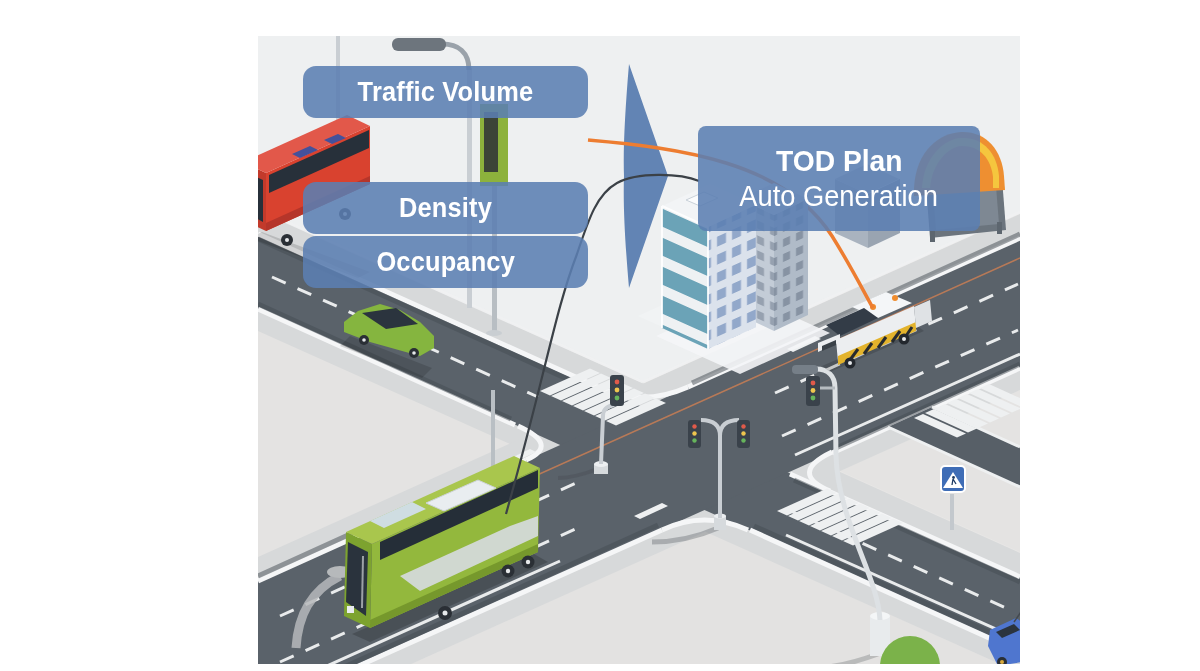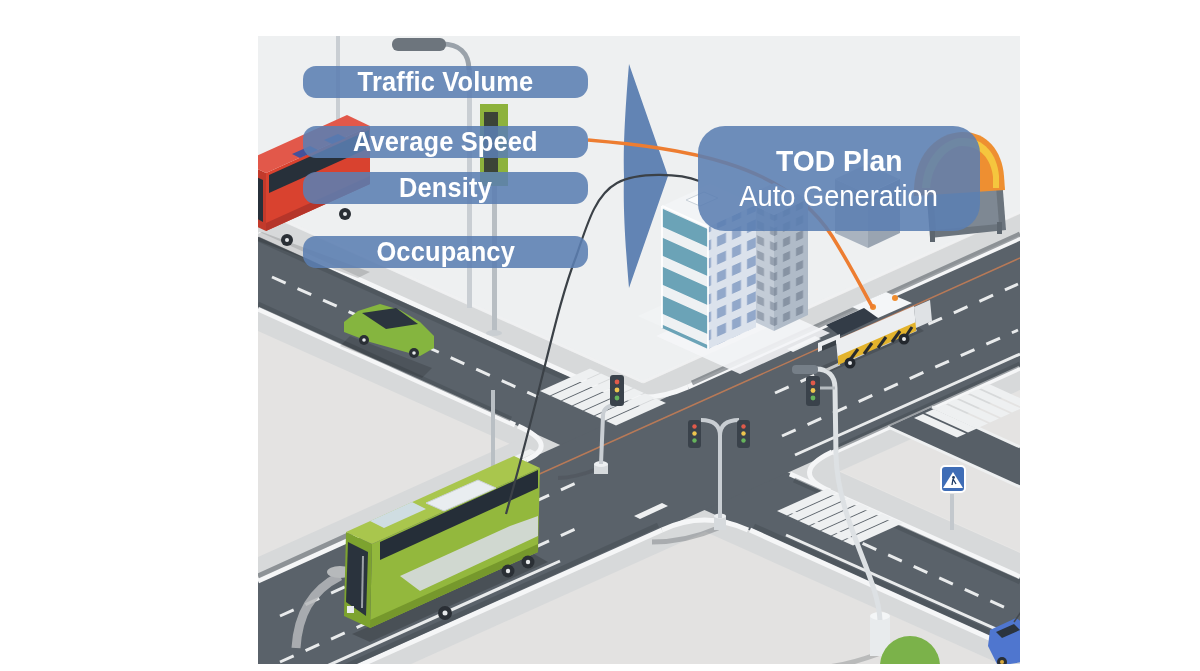--- a/index.html
+++ b/index.html
@@ -1,23 +1,23 @@
 <!DOCTYPE html>
 <html><head>
 <meta charset="utf-8">
 <style>
   html,body{margin:0;padding:0;background:#ffffff;}
   .stage{position:relative;width:1200px;height:671px;background:#ffffff;overflow:hidden;
          font-family:"Liberation Sans",sans-serif;}
   .scene-svg{position:absolute;left:0;top:0;width:1200px;height:671px;}
   .overlay{position:absolute;display:flex;align-items:center;justify-content:center;
            background:rgba(91,126,178,0.88);color:#ffffff;text-align:center;}
-  .metric-box{left:263px;width:285px;height:32px;border-radius:13px;}
+  .metric-box{left:263px;width:285px;height:52px;border-radius:13px;}
   .metric-box span{font-size:27px;font-weight:700;letter-spacing:.2px;transform:scaleX(.94);white-space:nowrap;}
-  .tod-box{left:658px;top:110px;width:282px;height:105px;border-radius:27px;flex-direction:column;line-height:1.22;align-items:center;}
+  .tod-box{left:658px;top:110px;width:282px;height:105px;border-radius:8px;flex-direction:column;line-height:1.22;align-items:center;}
   .tod-box .t1{font-size:30px;font-weight:700;transform:scaleX(.94);}
   .tod-box .t2{font-size:29px;font-weight:400;transform:scaleX(.94);}
 </style>
 </head>
 <body>
 
 <figure class="stage">
 
 <svg class="scene-svg" viewBox="0 0 1200 671">
   <defs>
@@ -318,24 +318,21 @@
       <path d="M874,172 C876,134 900,117 921,116 C946,115 962,134 964,160 L965,174 L874,180 Z" fill="#ee8f31"></path>
       <path d="M882,172 C884,140 905,123 921,122 C943,121 957,137 959,160 L959,172 Z" fill="#f5c63e"></path>
       <path d="M890,172 C892,146 909,131 921,130 C939,129 951,142 953,161 L953,172 Z" fill="#ee8f31"></path>
     </g>
   </g>
 </svg>
 
 <div class="overlay metric-box" style="top:50px">
   <span>Traffic Volume</span>
 </div>
-<div class="overlay metric-box" style="top:110px">
-  <span>Average Speed</span>
-</div>
-<div class="overlay metric-box" style="top:156px">
+<div class="overlay metric-box" style="top:166px">
   <span>Density</span>
 </div>
 <div class="overlay metric-box" style="top:220px">
   <span>Occupancy</span>
 </div>
 
 <div class="overlay tod-box">
   <span class="t1">TOD Plan</span>
   <span class="t2">Auto Generation</span>
 </div>

